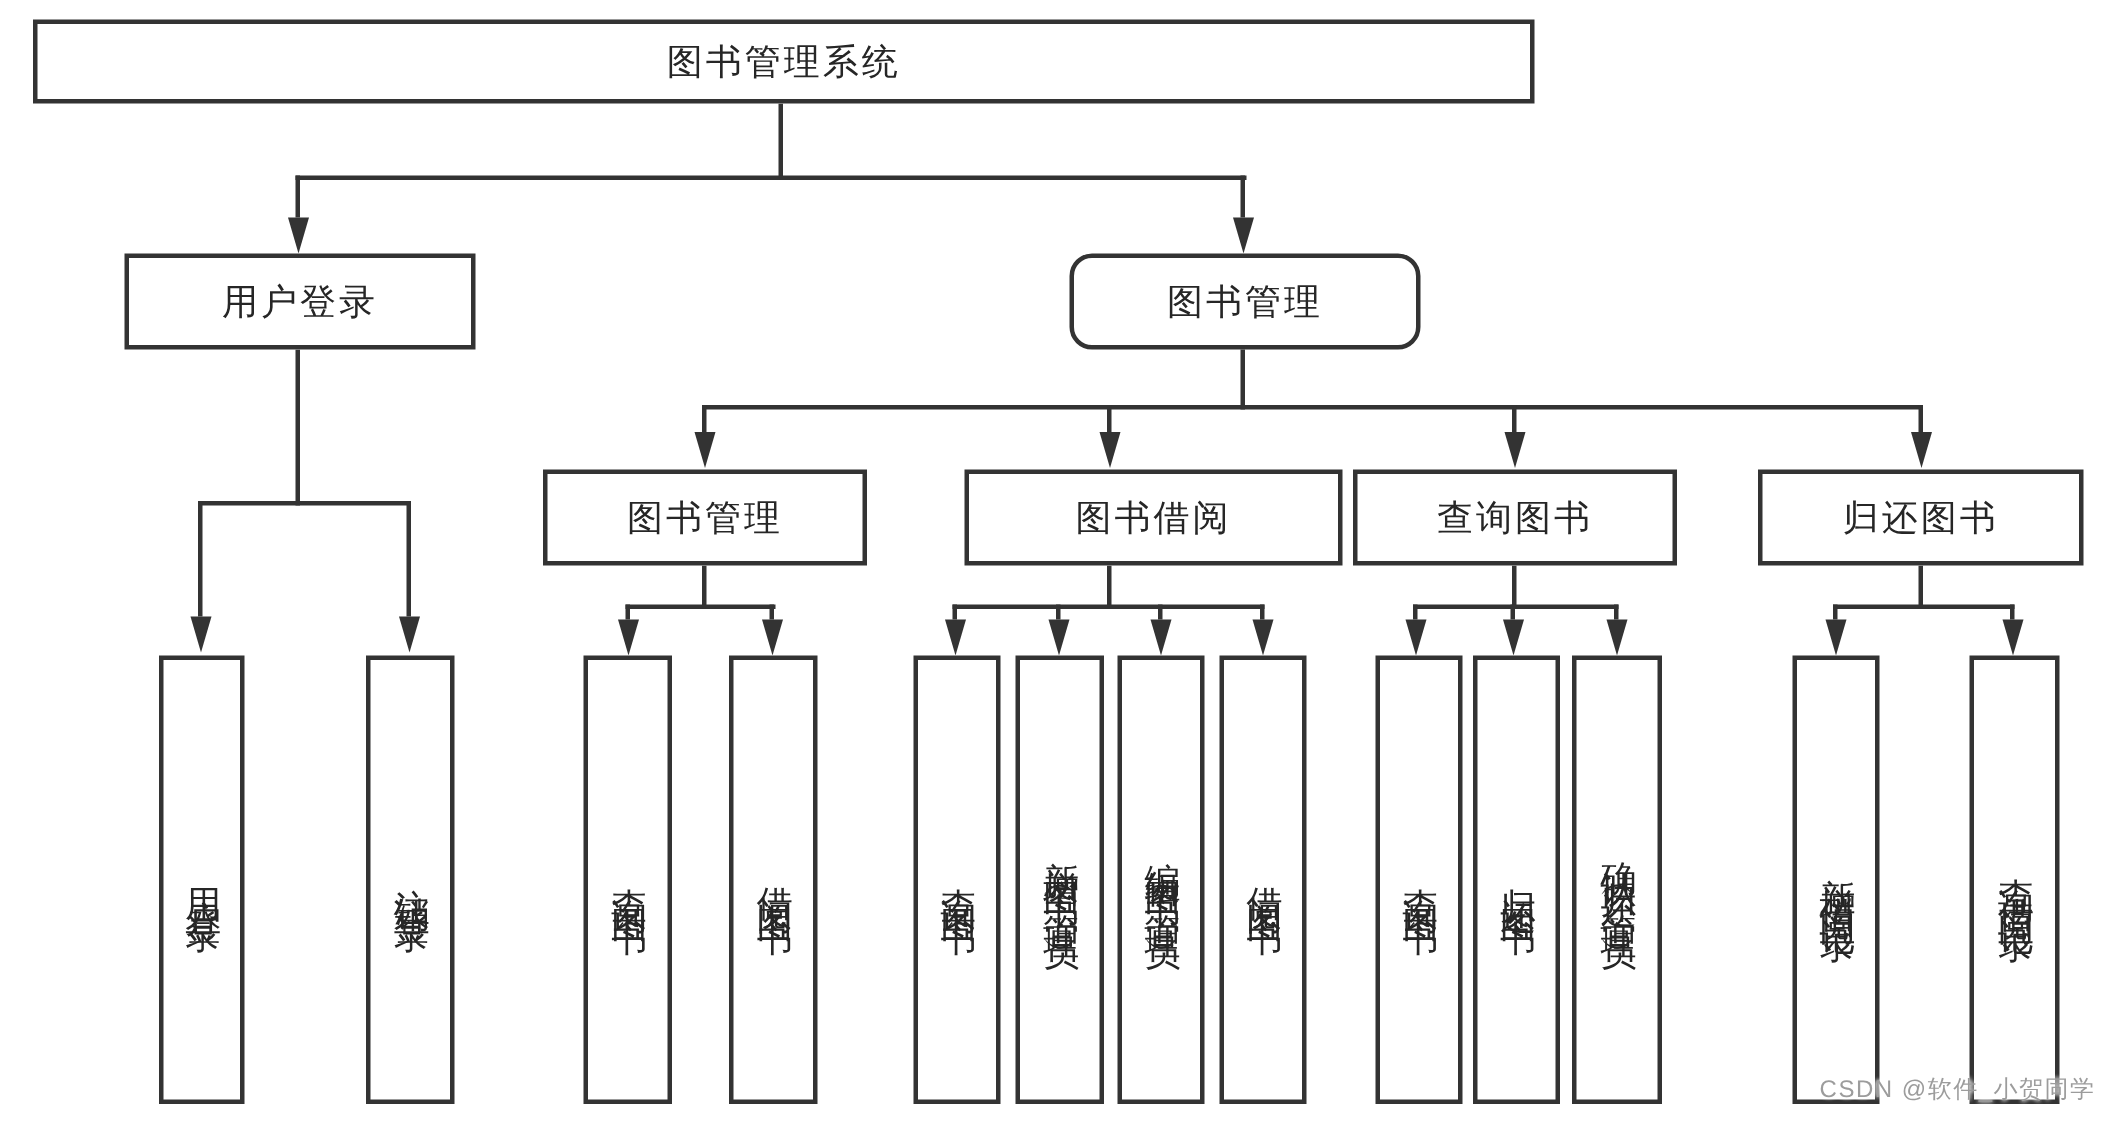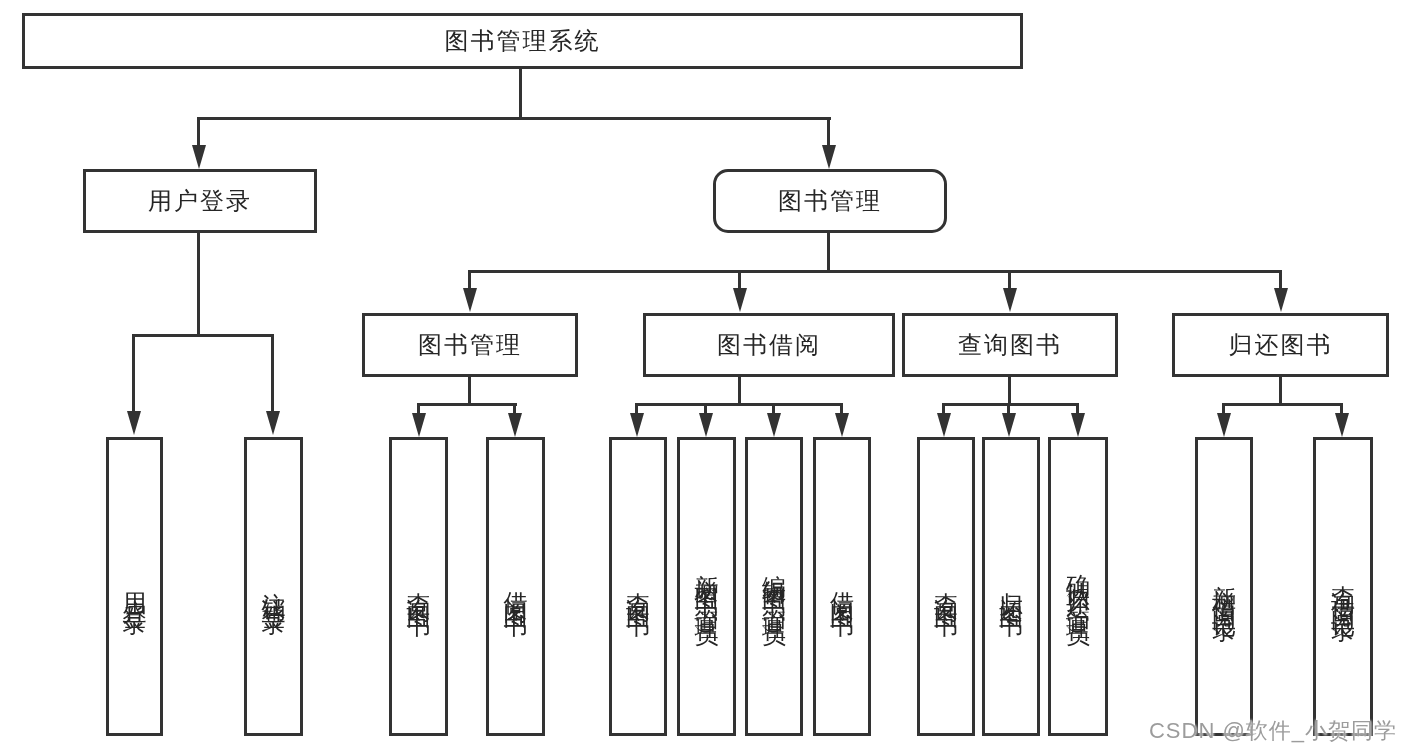--- a/index.html
+++ b/index.html
@@ -54,21 +54,21 @@
     transform: translateX(-50%);
     width: 0; height: 0;
     border-left: 7px solid transparent;
     border-right: 7px solid transparent;
     border-top: 24px solid #333333;
   }
   .watermark {
     position: absolute;
     top: 716px;
     right: 8px;
-    font-size: 22px;
+    font-size: 16px;
     letter-spacing: 1px;
     color: #9c9c9c;
     z-index: 5;
     text-shadow: 0 0 3px #ffffff, 0 0 3px #ffffff;
   }
 </style>
 </head>
 <body>
 
 <div class="canvas">

